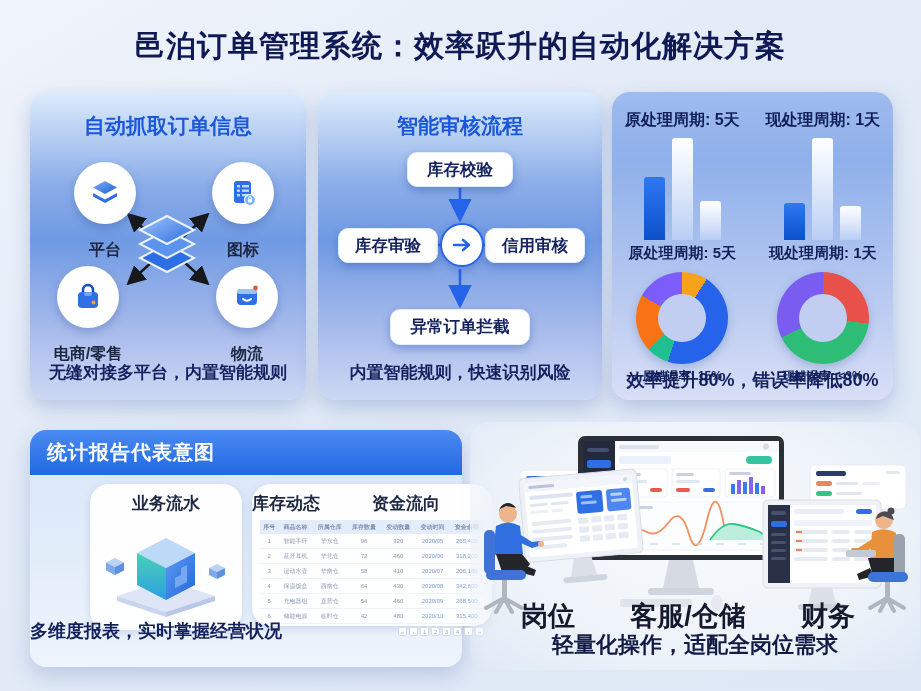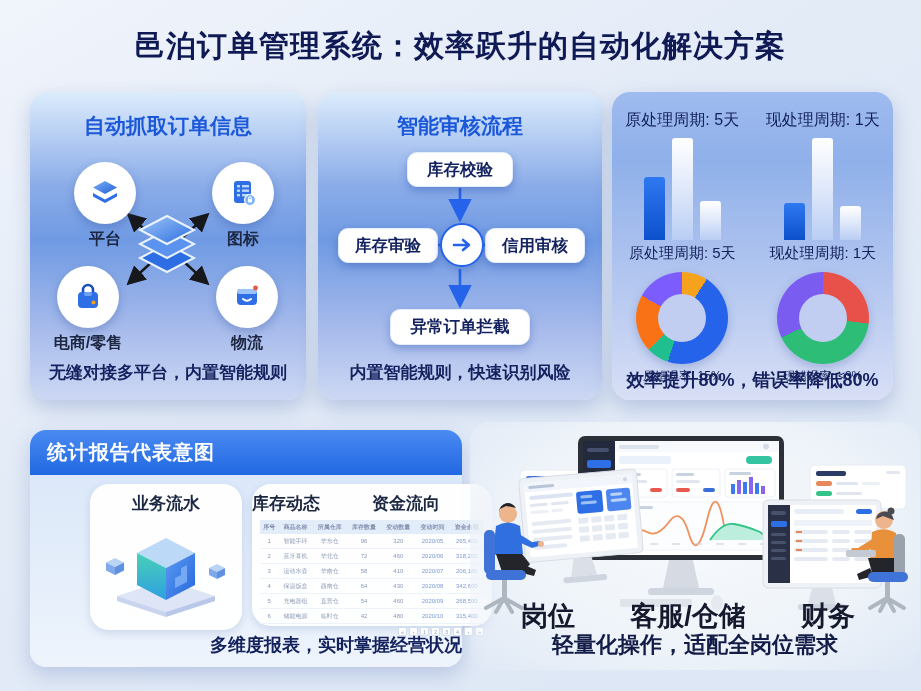--- a/index.html
+++ b/index.html
@@ -20,37 +20,37 @@
           background:linear-gradient(180deg,#9fbbef 0%,#8fb0ea 22%,#b4c7f0 62%,#d8dff6 100%); }
   .card-title { position:absolute; top:20px; width:100%; text-align:center;
           font-size:21px; font-weight:800; color:#1a57d9; }
   .card-caption { position:absolute; bottom:16px; width:100%; text-align:center;
           font-size:17px; font-weight:700; color:#15215e; }
 
   
   .node-wrap { position:absolute; text-align:center; }
   .node-circle { width:62px; height:62px; border-radius:50%; background:#fff; margin:0 auto;
           box-shadow:0 4px 10px rgba(35,70,150,.3); display:flex; align-items:center; justify-content:center; }
-  .node-label { margin-top:5px; font-size:16px; font-weight:700; color:#1d2742; white-space:nowrap; }
+  .node-label { margin-top:16px; font-size:16px; font-weight:700; color:#1d2742; white-space:nowrap; }
   .center-stack { position:absolute; left:100px; top:118px; }
   .arrows-svg { position:absolute; inset:0; pointer-events:none; }
 
   
   .flow-box { position:absolute; background:#fff; border-radius:10px; border:1px solid #e3edfb;
           display:flex; align-items:center; justify-content:center;
           font-size:16.5px; font-weight:800; color:#13225f;
           box-shadow:0 4px 9px rgba(25,70,165,.35); }
   .flow-svg { position:absolute; inset:0; pointer-events:none; }
   .flow-circle { position:absolute; left:122px; top:131px; width:44px; height:44px; border-radius:50%;
           background:#fff; border:2.5px solid #2563eb; display:flex; align-items:center; justify-content:center;
           box-shadow:0 3px 8px rgba(25,70,165,.3); }
 
   
   .metric-row { position:absolute; width:100%; display:flex; }
-  .metric-cell { flex:1; text-align:center; font-weight:400; color:#122059; }
+  .metric-cell { flex:1; text-align:center; font-weight:700; color:#122059; }
   .bars-row { position:absolute; top:46px; left:0; width:100%; display:flex; justify-content:space-around; }
   .bar-group { display:flex; align-items:flex-end; gap:7px; height:102px; }
   .bar { width:21px; border-radius:3px 3px 0 0; }
   .bar-solid { background:linear-gradient(180deg,#2e78f0,#0d50cc); }
   .bar-light { background:linear-gradient(180deg,#ffffff 0%,#e2ebfb 45%,#b9cdf4 100%); }
   .donut-row { position:absolute; top:180px; left:0; width:100%; display:flex; justify-content:space-around; }
   .donut { width:92px; height:92px; border-radius:50%; position:relative;
            box-shadow:0 4px 10px rgba(35,70,150,.25); }
   .donut-hole { position:absolute; left:50%; top:50%; width:48px; height:48px; margin:-24px 0 0 -24px;
            border-radius:50%; background:#c1cef1; }
@@ -71,21 +71,21 @@
   .panel-right-titles .panel-title { flex:1; }
   .mock-table { width:224px; margin:5px auto 0; border-collapse:collapse; }
   .mock-table th { background:#e3ecf9; color:#8795b3; font-size:6px; font-weight:700; padding:2.5px 1px; }
   .mock-table td { font-size:6px; color:#8b99b4; text-align:center; padding:2.5px 1px;
            border-bottom:1px solid #eef2fa; }
   .mock-table td:last-child, .mock-table td:nth-child(6) { color:#7f9bd6; }
   .mock { filter:blur(.6px); }
   .pagination { display:flex; justify-content:flex-end; gap:2px; margin:3px 8px 0 0; }
   .page-box { min-width:9px; height:9px; border:1px solid #d3dcea; border-radius:2px; background:#fff;
            font-size:5.5px; color:#96a3b8; text-align:center; line-height:8px; padding:0 1px; }
-  .card4-caption { position:absolute; bottom:10px; width:100%; text-align:right;
+  .card4-caption { position:absolute; bottom:24px; width:100%; text-align:left;
            font-size:18px; font-weight:800; color:#13215c; }
 
   
   .workstations { position:absolute; left:470px; top:422px; width:450px; height:248px; }
   .ws-bg { position:absolute; inset:0; background:radial-gradient(ellipse at 50% 45%, #f7fafd 0%, #eef3f9 60%, rgba(238,243,249,0) 100%); border-radius:20px; }
   .ws-svg { position:absolute; inset:0; }
   .ws-label { position:absolute; font-size:27px; font-weight:700; color:#15192e; transform:translateX(-50%); }
   .ws-caption { position:absolute; top:208px; width:100%; text-align:center;
            font-size:22px; font-weight:800; color:#121c46; }
 </style>

